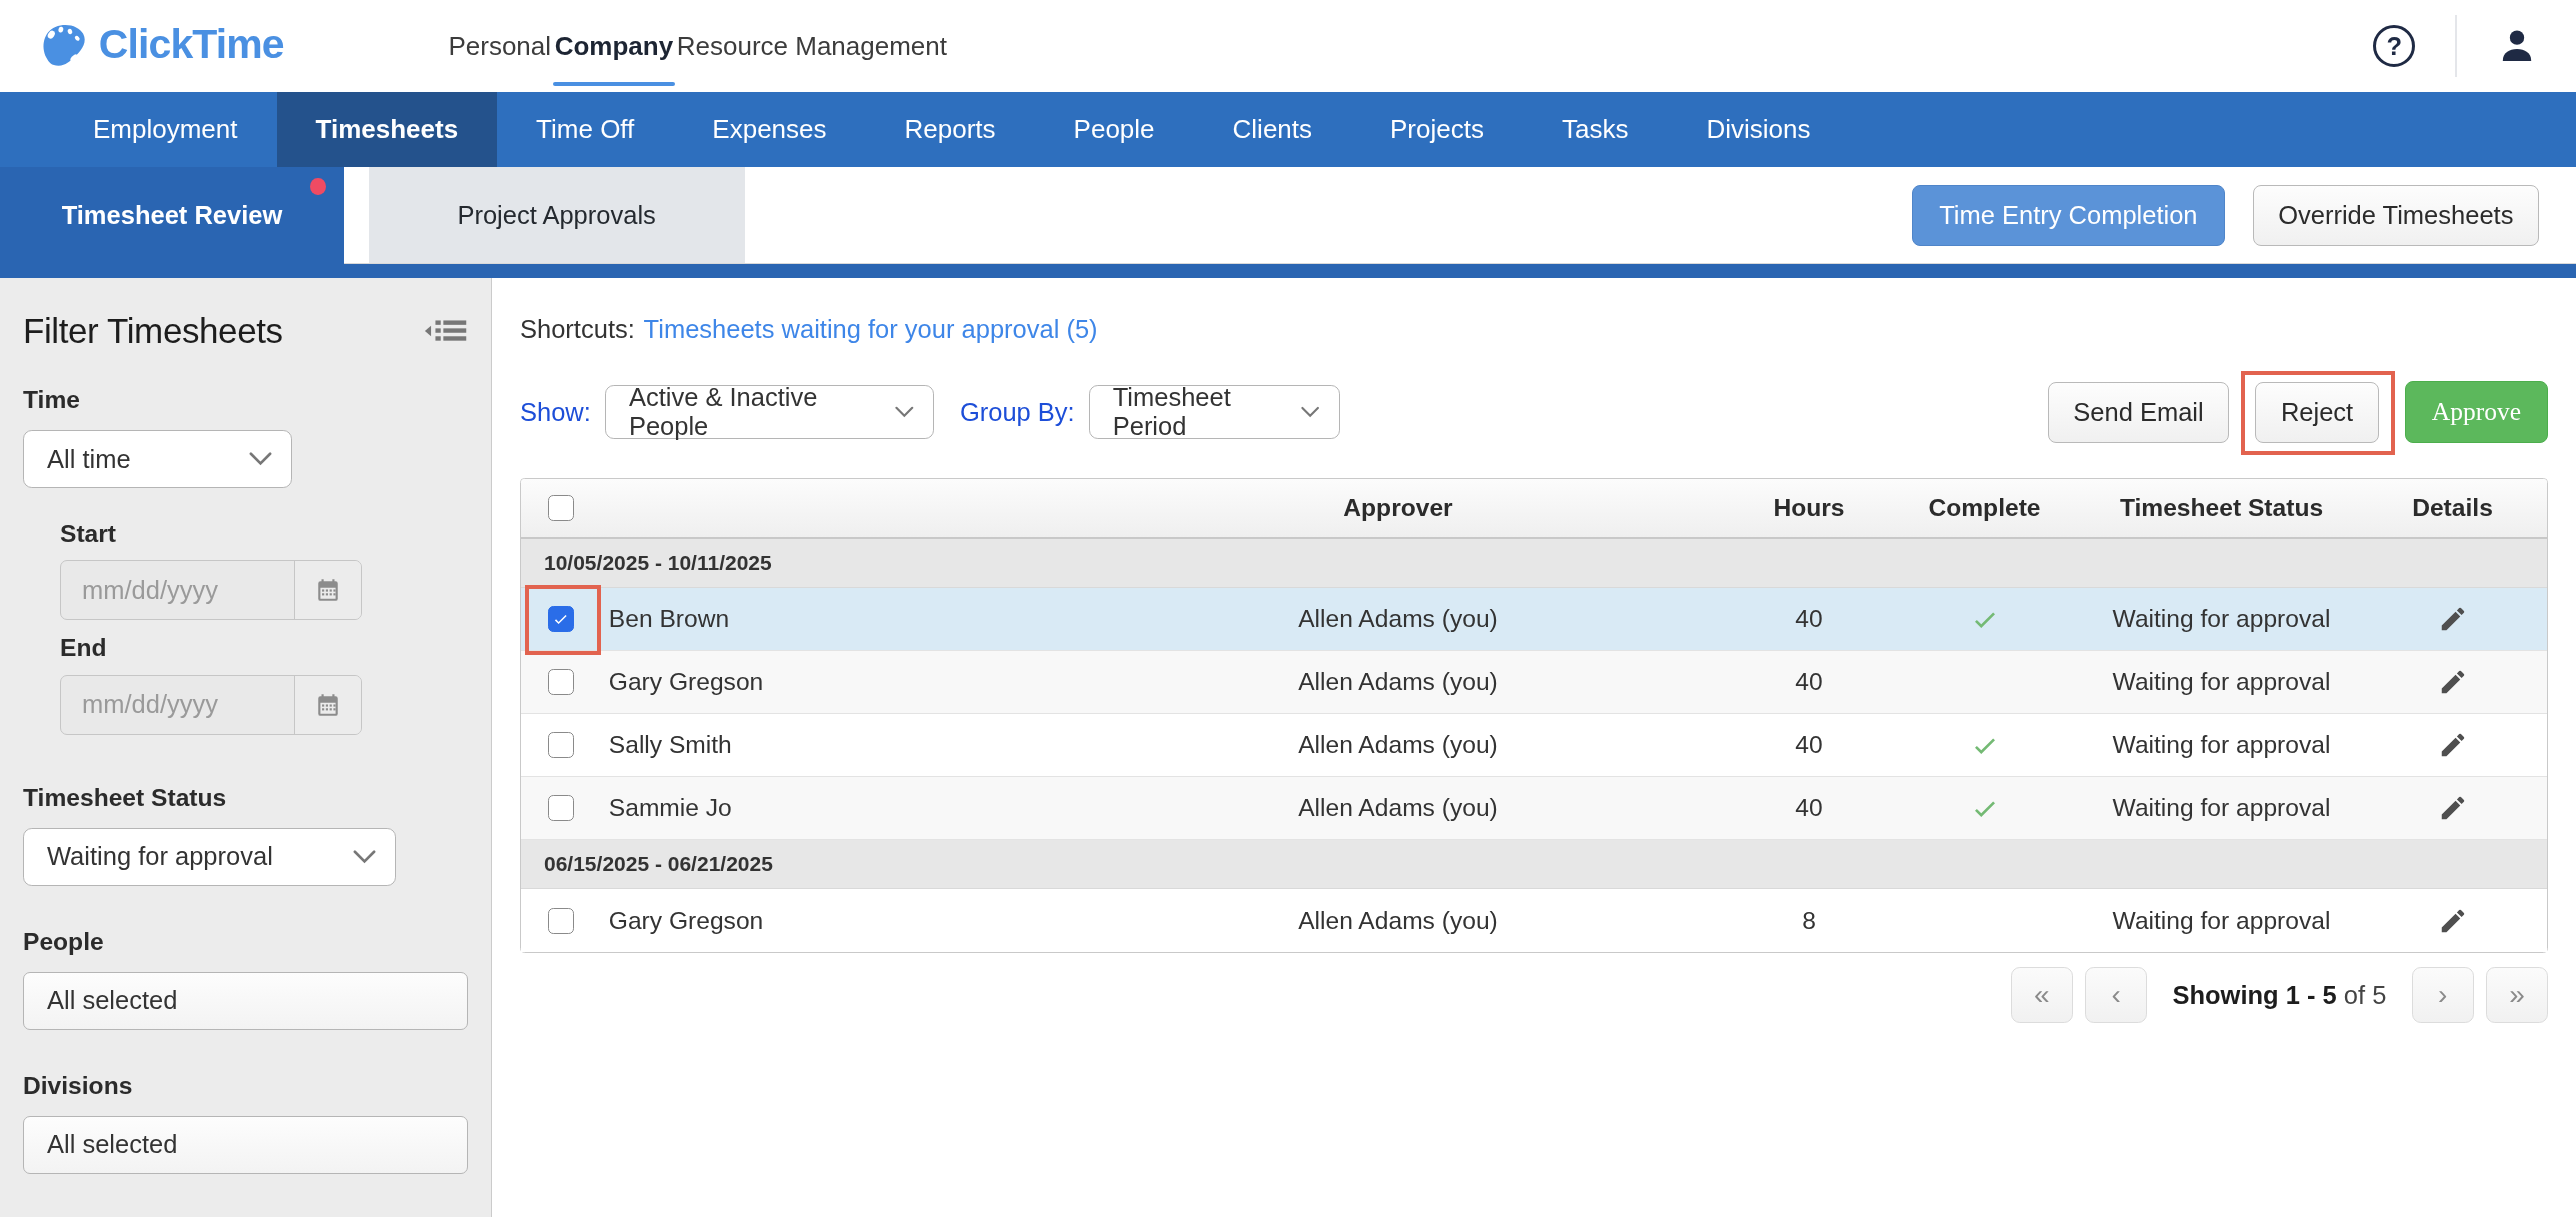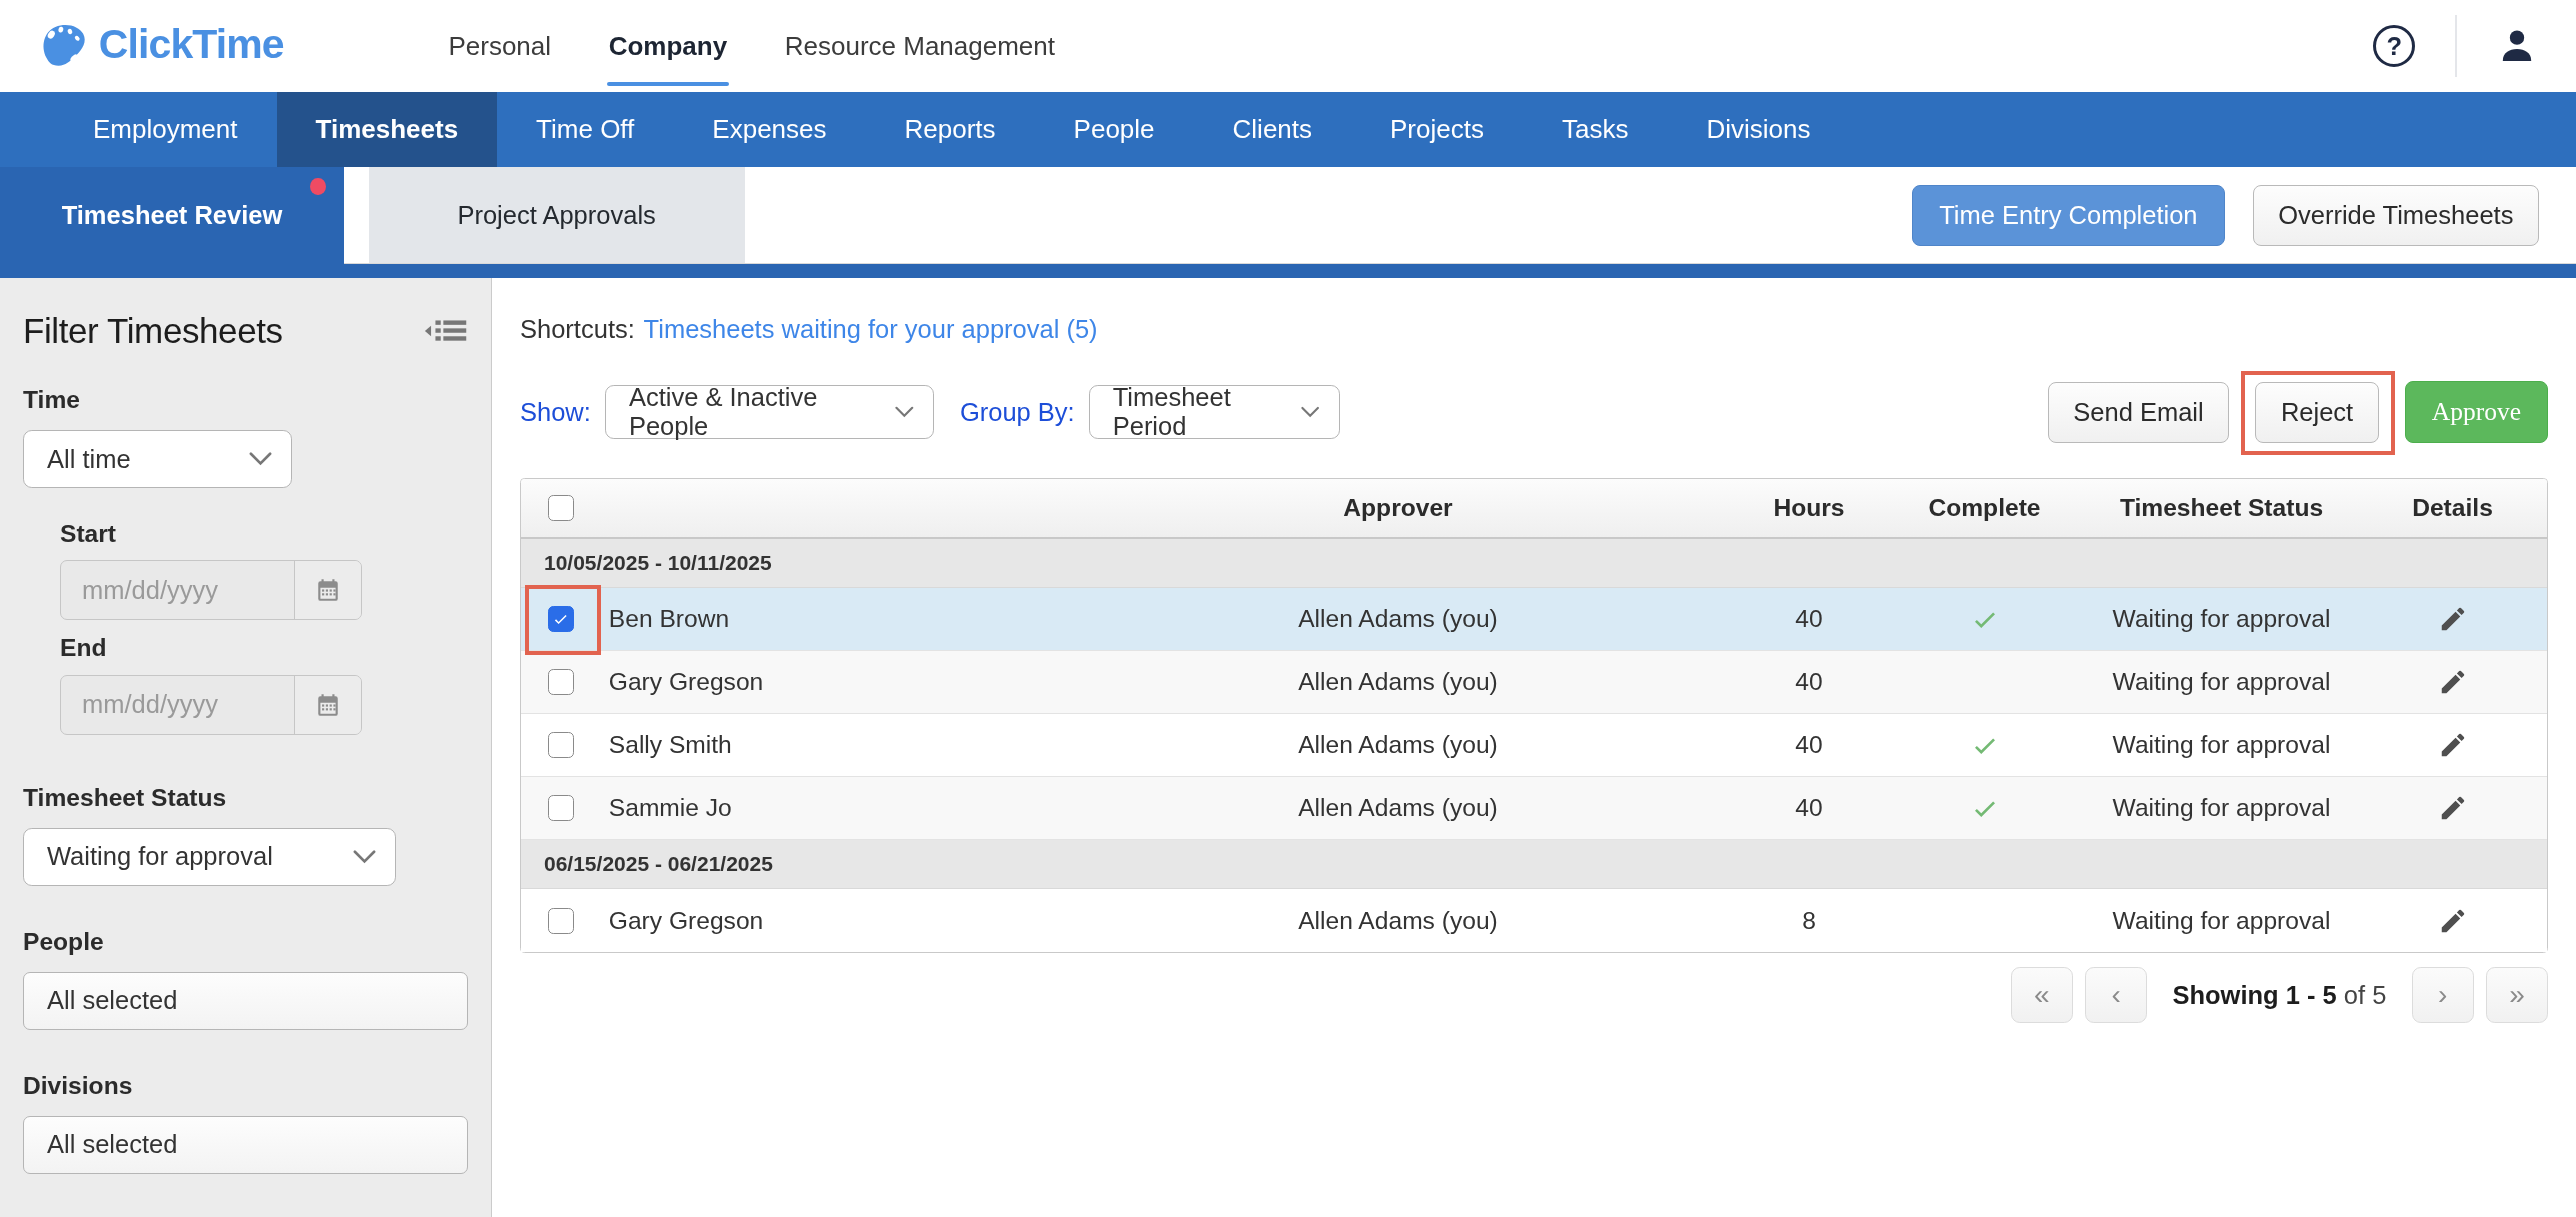--- a/index.html
+++ b/index.html
@@ -3,21 +3,21 @@
 <meta charset="utf-8">
 <style>
   * { box-sizing: border-box; margin: 0; padding: 0; }
   html,body { width:2576px; height:1218px; overflow:hidden; background:#fff;
     font-family:"Liberation Sans", sans-serif; color:#333; }
 
   
   .top-header { height:92px; display:flex; align-items:center; padding:0 39px; background:#fff; }
   .logo { display:flex; gap:8.8px; }
   .logo-text { font-size:41px; font-weight:bold; color:var(--brand); letter-spacing:-0.9px; }
-  .primary-nav { display:flex; gap:54px; margin-left:163px; }
+  .primary-nav { display:flex; margin-left:163px; }
   .hnav-item { font-size:26px; color:#3c3c3c; position:relative; cursor:pointer; padding:5.3px 1.8px; }
   .hnav-item.active { font-weight:bold; color:#1d2533; }
   .hnav-item.active::after { content:""; position:absolute; left:0; right:0; bottom:-19.3px;
     height:4.4px; background:var(--brand); border-radius:2.6px; }
   .header-right { margin-left:auto; display:flex; align-items:center; gap:40px; }
   .help-icon { width:42px; height:42px; border:3.5px solid #1f2a44; border-radius:50%;
     display:flex; align-items:center; justify-content:center; font-size:25.5px; font-weight:bold;
     color:#1f2a44; cursor:pointer; }
   .header-divider { width:1.8px; height:62px; background:#e4e6ea; }
 

